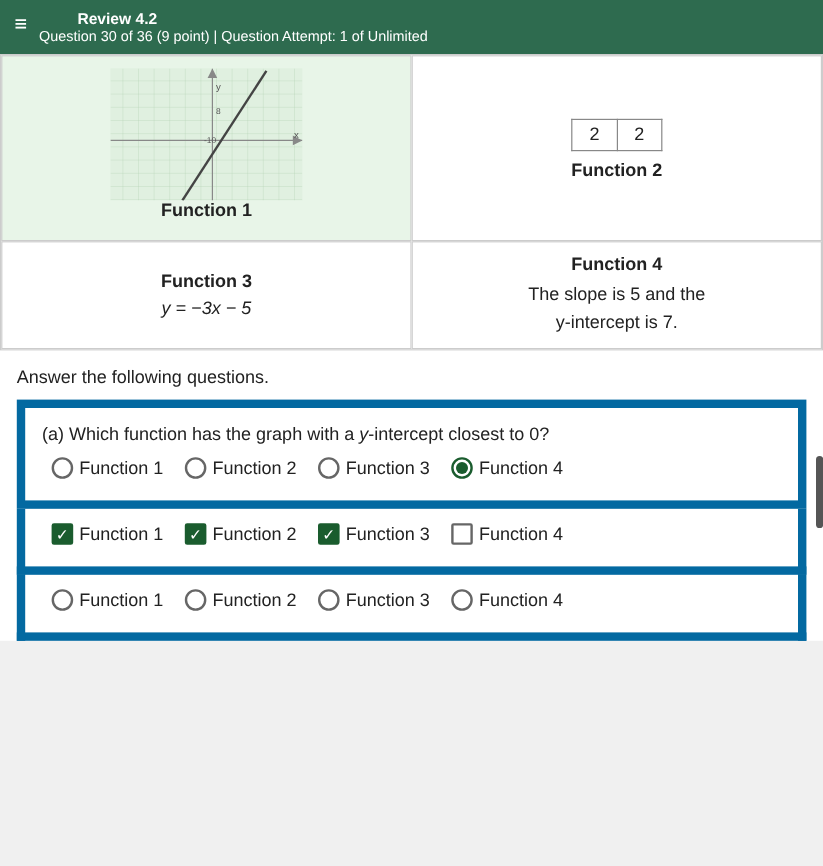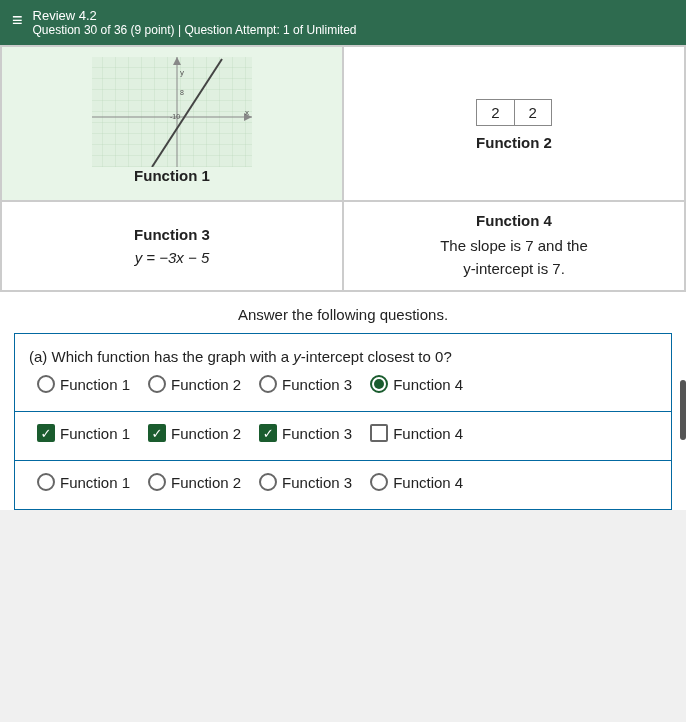--- a/index.html
+++ b/index.html
@@ -21,21 +21,22 @@
       gap: 10px;
     }
     .header-menu-icon {
       font-size: 18px;
       margin-top: 2px;
       cursor: pointer;
     }
     .header-text-block {}
     .header-title {
       font-size: 13px;
-      font-weight: normal;
+      font-weight: bold;
+      margin-left: 32px;
     }
     .header-subtitle {
       font-size: 12px;
     }
 
     .main-content {
       background: #fff;
       padding: 0;
     }
 
@@ -93,24 +94,23 @@
       line-height: 1.5;
     }
 
     
     .questions-section {
       padding: 14px 14px 0 14px;
     }
     .questions-label {
       font-size: 15px;
       margin-bottom: 10px;
-      text-align: center;
     }
     .question-box {
-      border: 1px solid #0369a1;
+      border: 7px solid #0369a1;
       margin-bottom: 0;
     }
     .question-box + .question-box {
       border-top: none;
     }
     .question-row {
       padding: 12px 14px 8px 14px;
     }
     .question-text {
       font-size: 15px;
@@ -246,21 +246,21 @@
       </div>
 
       <div class="function-cell" style="display:flex; flex-direction:column; align-items:center; justify-content:center;">
         <div class="func-label">Function 3</div>
         <div class="func-equation">y = −3x − 5</div>
       </div>
 
       <div class="function-cell" style="display:flex; flex-direction:column; align-items:center; justify-content:center;">
         <div class="func-label">Function 4</div>
         <div class="func-description">
-          <span>The slope is 7 and the</span><br>
+          <span>The slope is 5 and the</span><br>
           <span>y-intercept is 7.</span>
         </div>
       </div>
 
     </div>
 
     <div class="questions-section">
       <div class="questions-label">Answer the following questions.</div>
 
       <div class="question-box">

